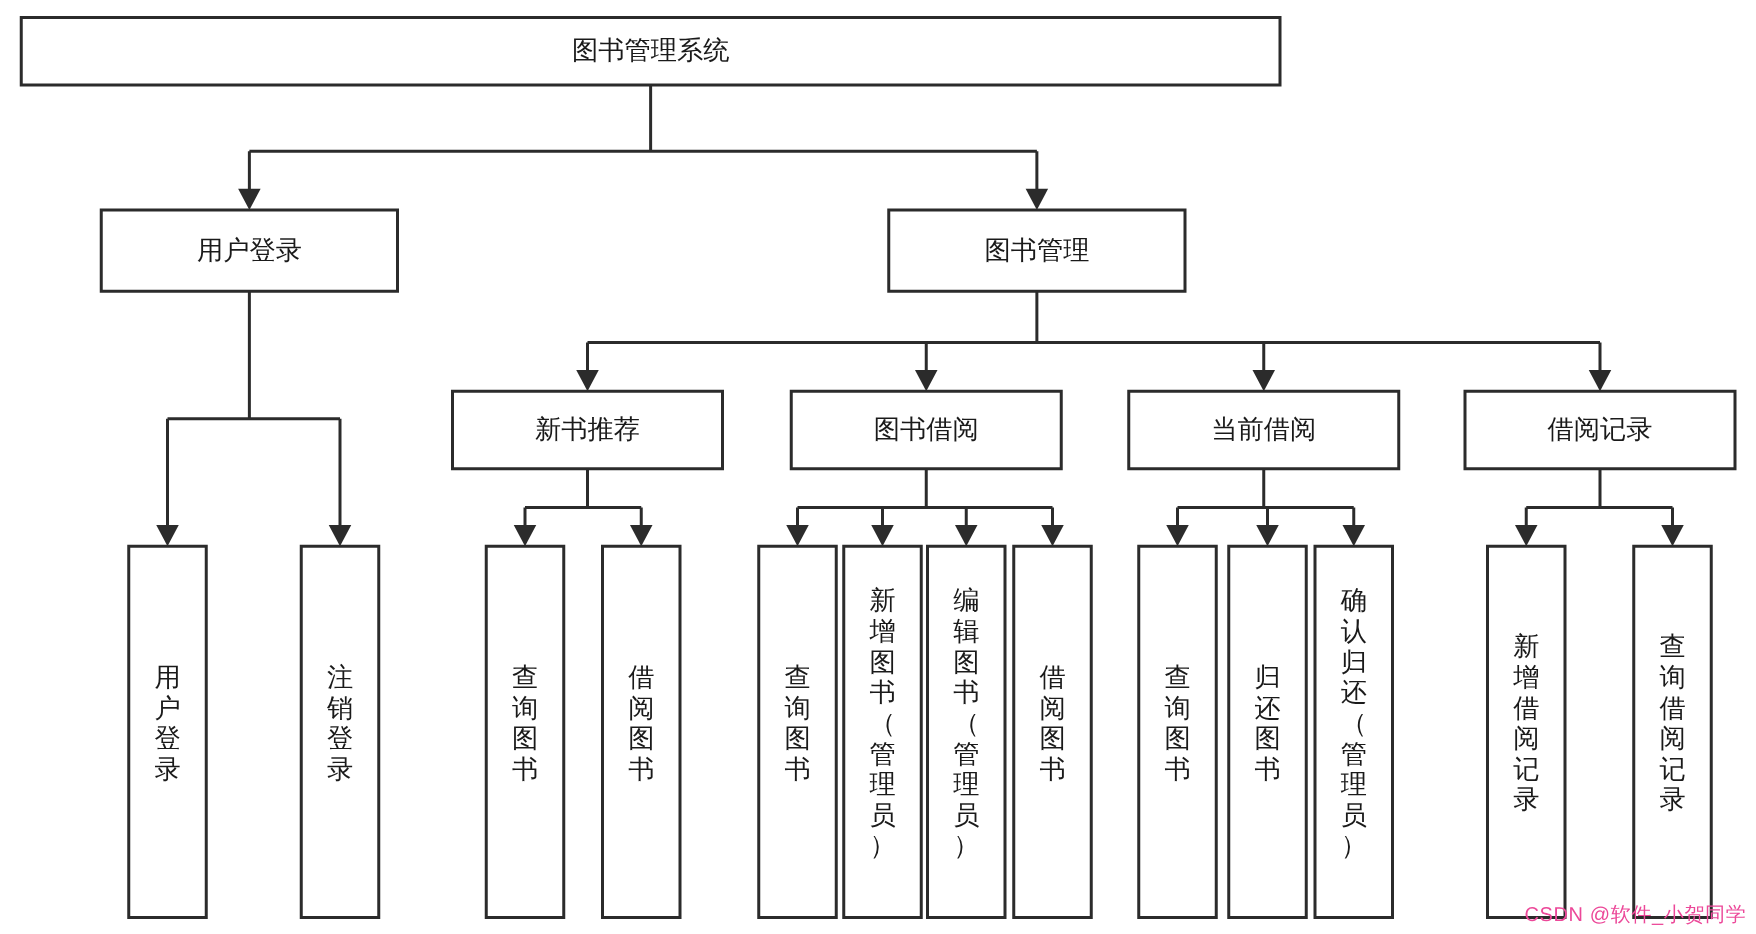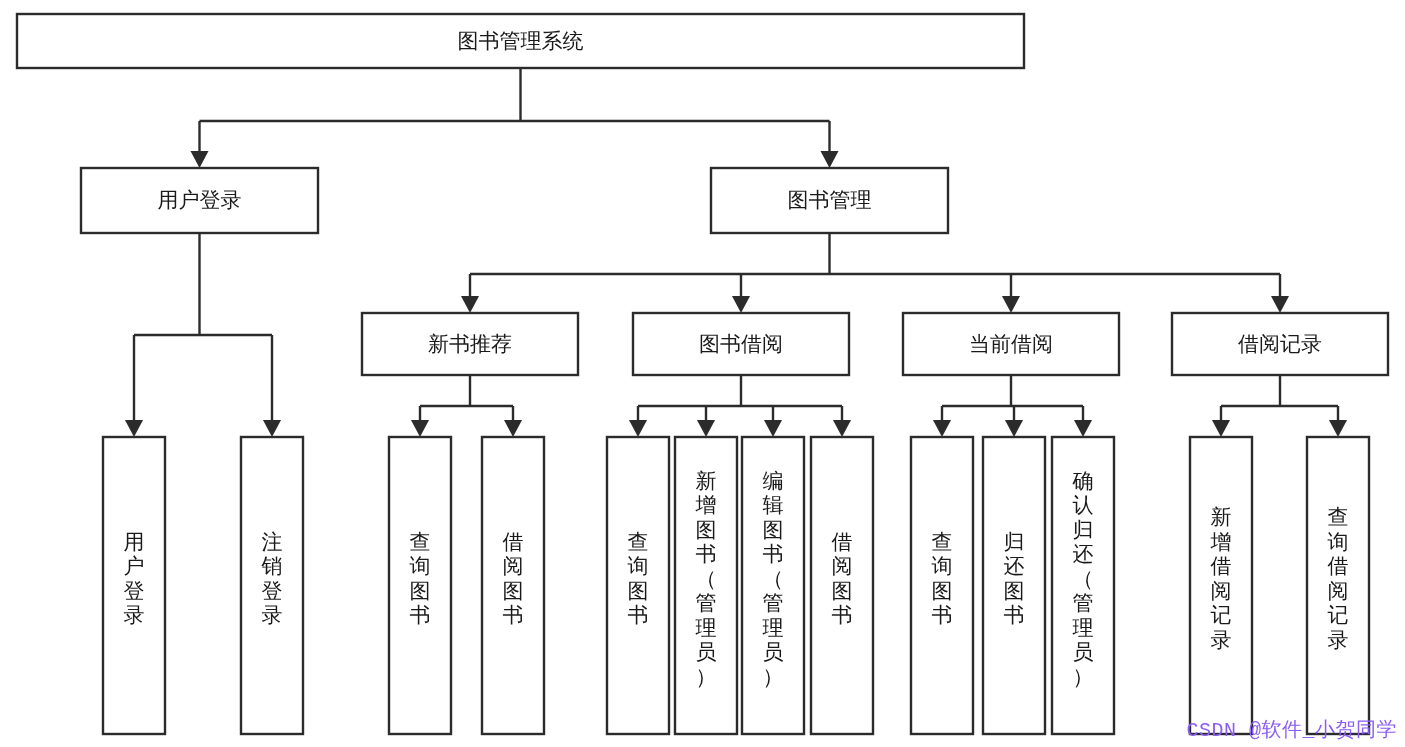--- a/index.html
+++ b/index.html
@@ -50,23 +50,23 @@
     stroke-linecap: butt;
   }
   .arrow-head {
     fill: #2b2b2b;
     stroke: none;
   }
   .watermark {
     position: absolute;
     right: 8px;
     bottom: 4px;
-    font-family: Liberation Mono, monospace;
-    font-size: 20px;
-    color: #8b5cf6;
+    font-family: Liberation Sans, sans-serif;
+    font-size: 16px;
+    color: #ec4899;
     letter-spacing: 0.5px;
     white-space: nowrap;
     pointer-events: none;
   }
 </style>
 </head>
 <body>
 
 <div id="diagram-root">
   <svg id="flow" viewBox="0 0 1405 747">

